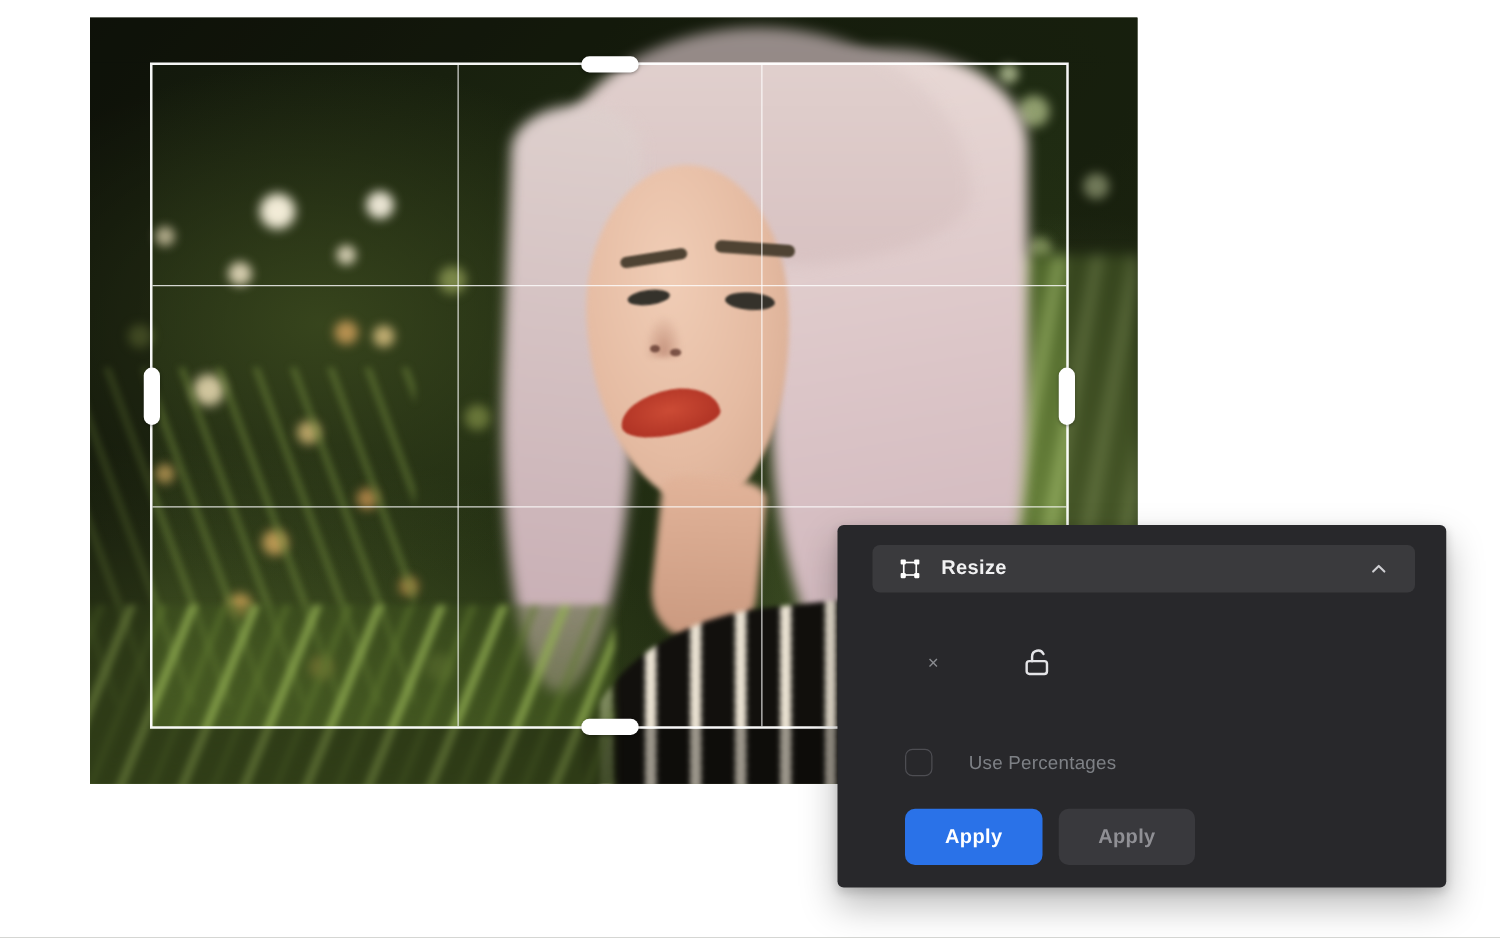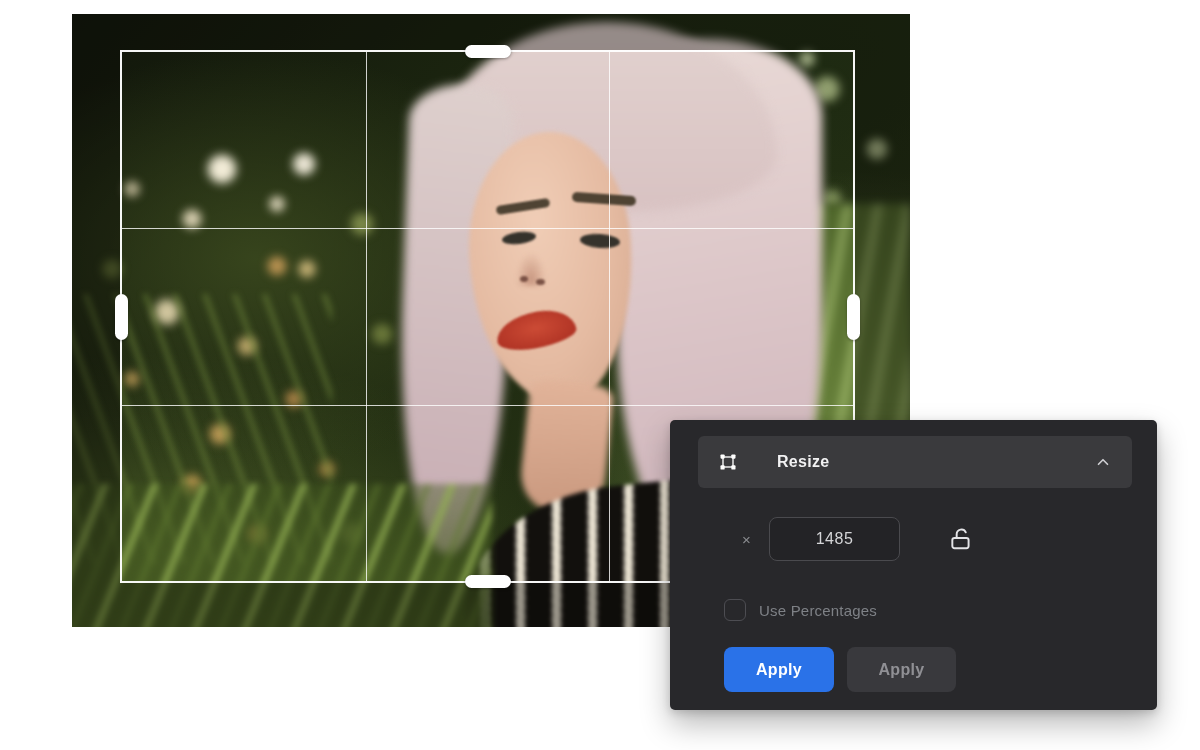--- a/index.html
+++ b/index.html
@@ -118,37 +118,37 @@
     box-shadow:0 1px 3px rgba(0,0,0,.35); }
   .h-top    { left:50%; margin-left:-23px; top:-7px;    width:46px; height:13px; }
   .h-bottom { left:50%; margin-left:-23px; bottom:-7px; width:46px; height:13px; }
   .h-left   { top:50%; margin-top:-23px; left:-7px;     width:13px; height:46px; }
   .h-right  { top:50%; margin-top:-23px; right:-7px;    width:13px; height:46px; }
 
   
   .panel { position:absolute; left:670px; top:420px; width:487px; height:290px;
     background:#28282b; border-radius:5px; z-index:20;
     box-shadow:0 14px 30px rgba(0,0,0,.28), 0 3px 8px rgba(0,0,0,.15); }
-  .panel-header { position:absolute; left:28px; right:25px; top:16px; height:52px;
+  .panel-header { position:absolute; left:28px; right:25px; top:16px; height:38px;
     background:#3a3a3d; border-radius:6px; display:flex; align-items:center;
-    padding:0 20px; cursor:pointer;gap:24px; }
+    padding:0 20px; cursor:pointer; }
   .p-icon { width:20px; height:20px; display:inline-flex; flex:none; }
   .p-title { margin-left:15px; color:#f1f1f2; font-size:16px; font-weight:700;
     letter-spacing:.3px; }
   .chev { margin-left:auto; width:18px; height:18px; display:inline-flex; }
 
   .dims { position:absolute; left:54px; top:97px; display:flex; align-items:center; }
   .dim-input { width:131px; height:44px; background:#232326; border:1px solid #4a4a4e;
     border-radius:8px; color:#d4d5d7; font-size:16px; letter-spacing:.5px;
     text-align:center; font-family:inherit; outline:none; }
   .times { width:45px; text-align:center; color:#8a8c90; font-size:15px; }
   .lock { margin-left:48px; width:26px; height:26px; display:inline-flex; cursor:pointer; }
 
   .pct { position:absolute; left:54px; top:179px; display:flex; align-items:center;
-    cursor:pointer; }
+    cursor:pointer;gap:16px; }
   .checkbox { width:22px; height:22px; border:1.5px solid #4d4d52; border-radius:6px;
     background:transparent; flex:none; }
   .pct-label { margin-left:13px; color:#7e8186; font-size:15px; letter-spacing:.2px; }
 
   .actions { position:absolute; left:54px; top:227px; display:flex; }
   .actions button { height:45px; border:none; border-radius:8px; font-size:16px;
     font-weight:700; letter-spacing:.3px; cursor:pointer; font-family:inherit; }
   .apply { width:110px; background:#2a72e8; color:#ffffff; }
   .cancel { width:109px; margin-left:13px; background:#39393d; color:#909095; }
 
@@ -212,21 +212,20 @@
       <span class="p-title">Resize</span>
       <span class="chev">
         <svg viewBox="0 0 24 24" fill="none">
           <polyline points="6,15 12,9 18,15" stroke="#cfcfd3" stroke-width="2.2" stroke-linecap="round" stroke-linejoin="round"></polyline>
         </svg>
       </span>
     </div>
 
     <div class="dims">
       <span class="times">×</span>
-      <input class="dim-input" type="text" value="1485" style="">
       <span class="lock">
         <svg viewBox="0 0 24 24" fill="none">
           <rect x="4" y="11" width="15" height="9.5" rx="2" stroke="#e4e4e7" stroke-width="1.8"></rect>
           <path d="M8 11 V7.6 a4.4 4.4 0 0 1 8.4 -1.8" stroke="#e4e4e7" stroke-width="1.8" stroke-linecap="round"></path>
         </svg>
       </span>
     </div>
 
     <div class="pct">
       <span class="checkbox"></span>

